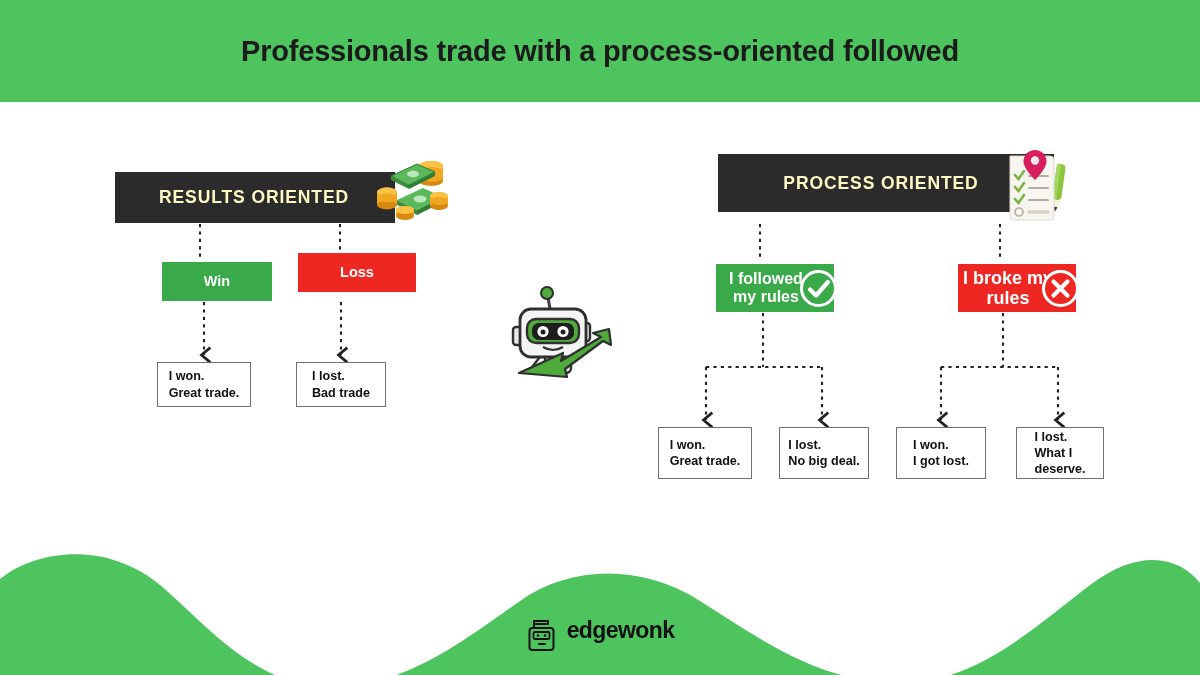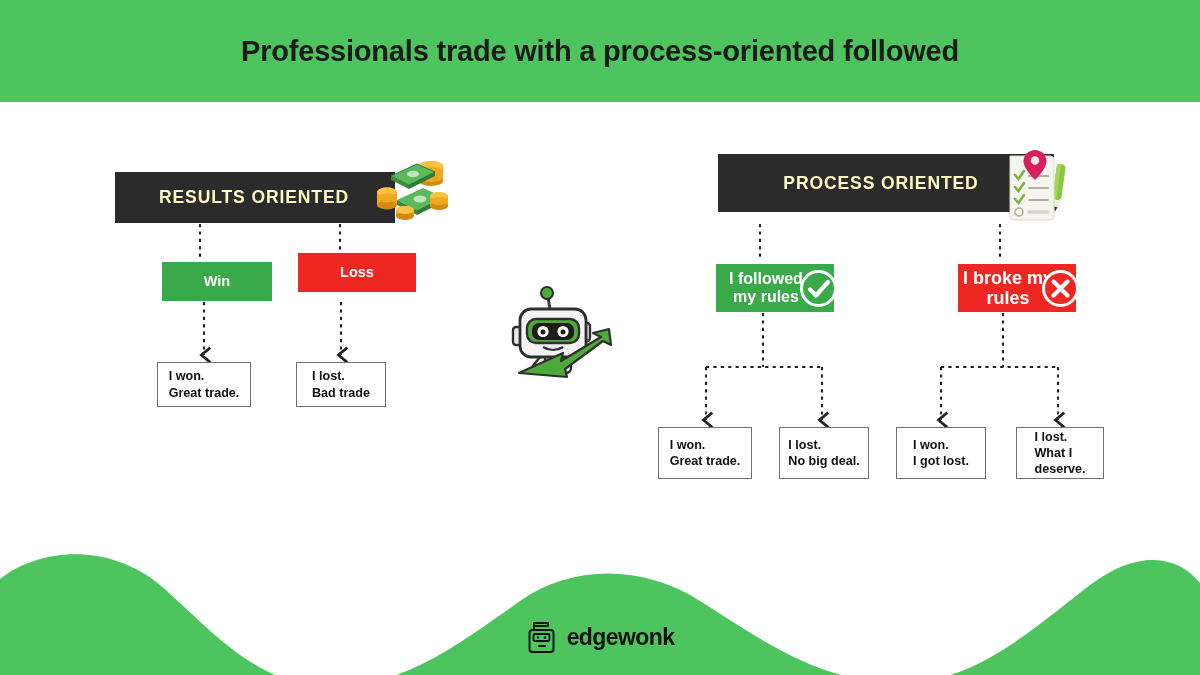--- a/index.html
+++ b/index.html
@@ -22,21 +22,21 @@
     font-size:29px; font-weight:bold; color:#1b1b1b;
     letter-spacing:-0.2px;
   }
 
   
   #footer-wave {
     position:absolute; left:0; bottom:0; width:1200px; height:140px;
   }
   #footer-logo {
     position:absolute; left:0; bottom:18px; width:1200px; height:40px;
-    display:flex; align-items:center; justify-content:center; gap:7px;
+    display:flex; align-items:flex-start; justify-content:center; gap:7px;
   }
   #footer-logo .logo-text {
     font-size:23px; font-weight:bold; color:#111; letter-spacing:-0.6px;
   }
 
   
   #flow { position:absolute; left:0; top:0; width:1200px; height:675px; }
 
   
   .section-bar {

